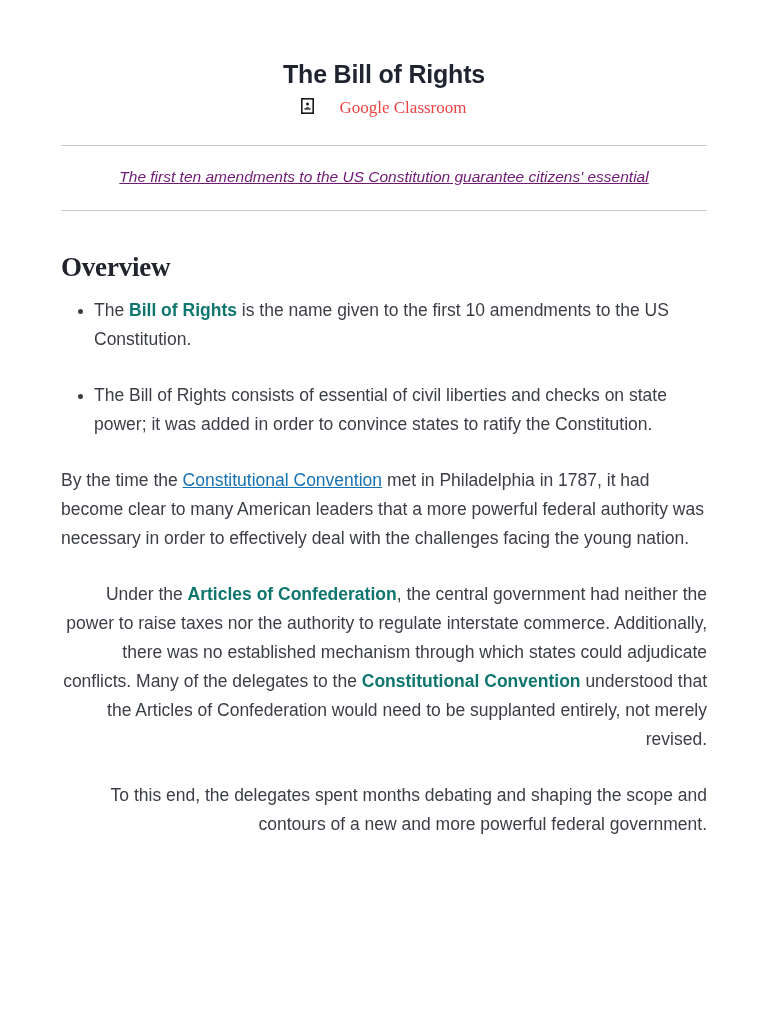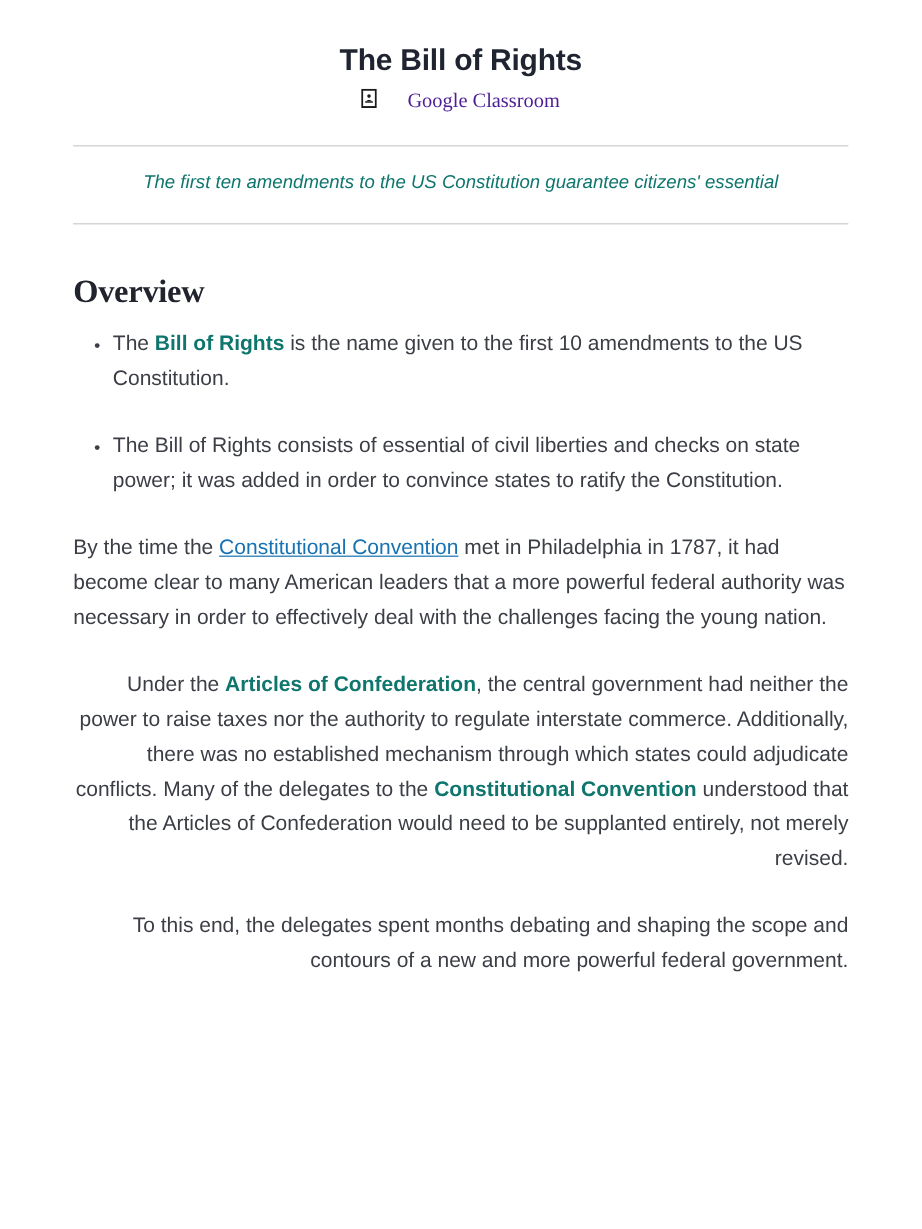--- a/index.html
+++ b/index.html
@@ -8,21 +8,21 @@
     width: 768px;
     height: 1024px;
     background: #ffffff;
     overflow: hidden;
     font-family: "Liberation Sans", sans-serif;
     color: #3b3e45;
   }
   .page {
     width: 646px;
     margin: 0 auto;
-    padding-top: 36px;
+    padding-top: 60px;
   }
   
   .doc-title {
     margin: 0;
     text-align: center;
     font-size: 25px;
     font-weight: bold;
     color: #1f2430;
     letter-spacing: -0.2px;
   }
@@ -30,38 +30,39 @@
     margin-top: 8px;
     text-align: center;
   }
   .classroom-link {
     display: inline-flex;
     align-items: center;
     gap: 25px;
     text-decoration: none;
     font-family: "Liberation Serif", serif;
     font-size: 17px;
-    color: #4c1d95;
+    color: #ef4444;
     text-align: center;
   }
   .classroom-icon { display: inline-block; position: relative; top: 1px; }
   
   .divider {
     border: none;
     border-top: 1px solid #cbcbcb;
     margin: 0;
   }
   .divider.first { margin-top: 27px; }
   .subtitle {
     padding: 16px 40px 18px;
     font-style: italic;
     font-size: 15.5px;
     line-height: 30px;
     text-align: center;
-    color: #0f766e;
+    color: #701a75;
+    text-decoration: underline;
   }
   
   .section-heading {
     margin: 0;
     font-size: 27px;
     font-weight: bold;
     color: #21242c;
     letter-spacing: -0.2px;
     font-family: Liberation Serif, serif;
   }

